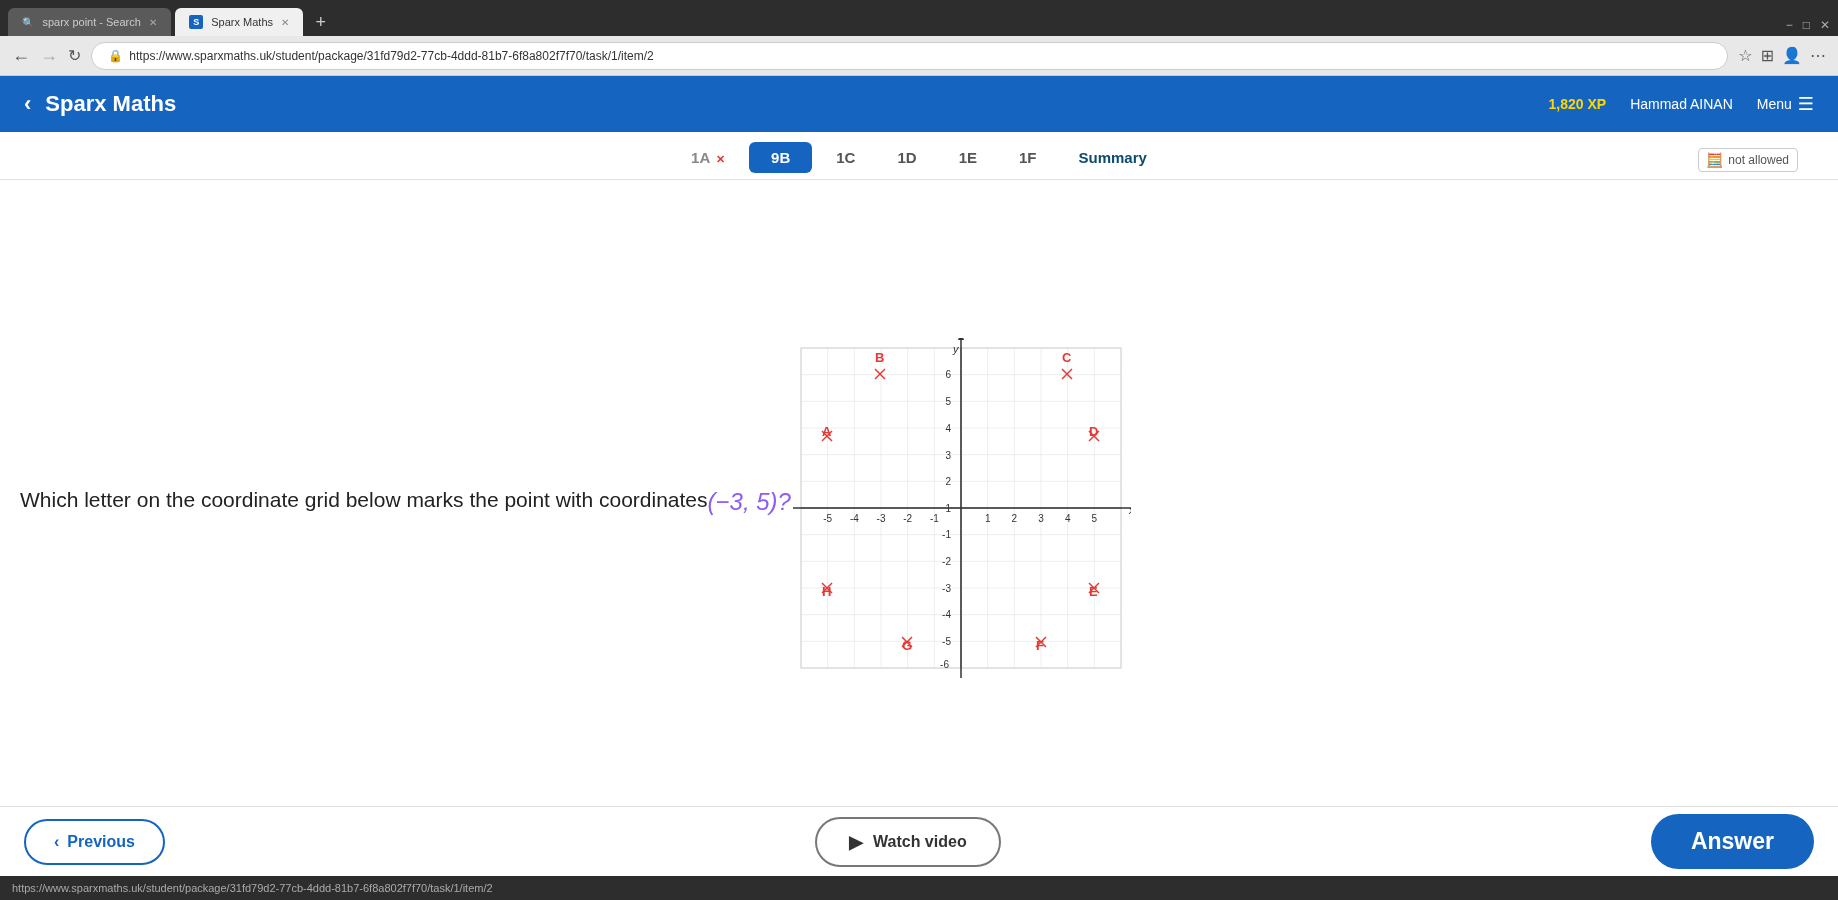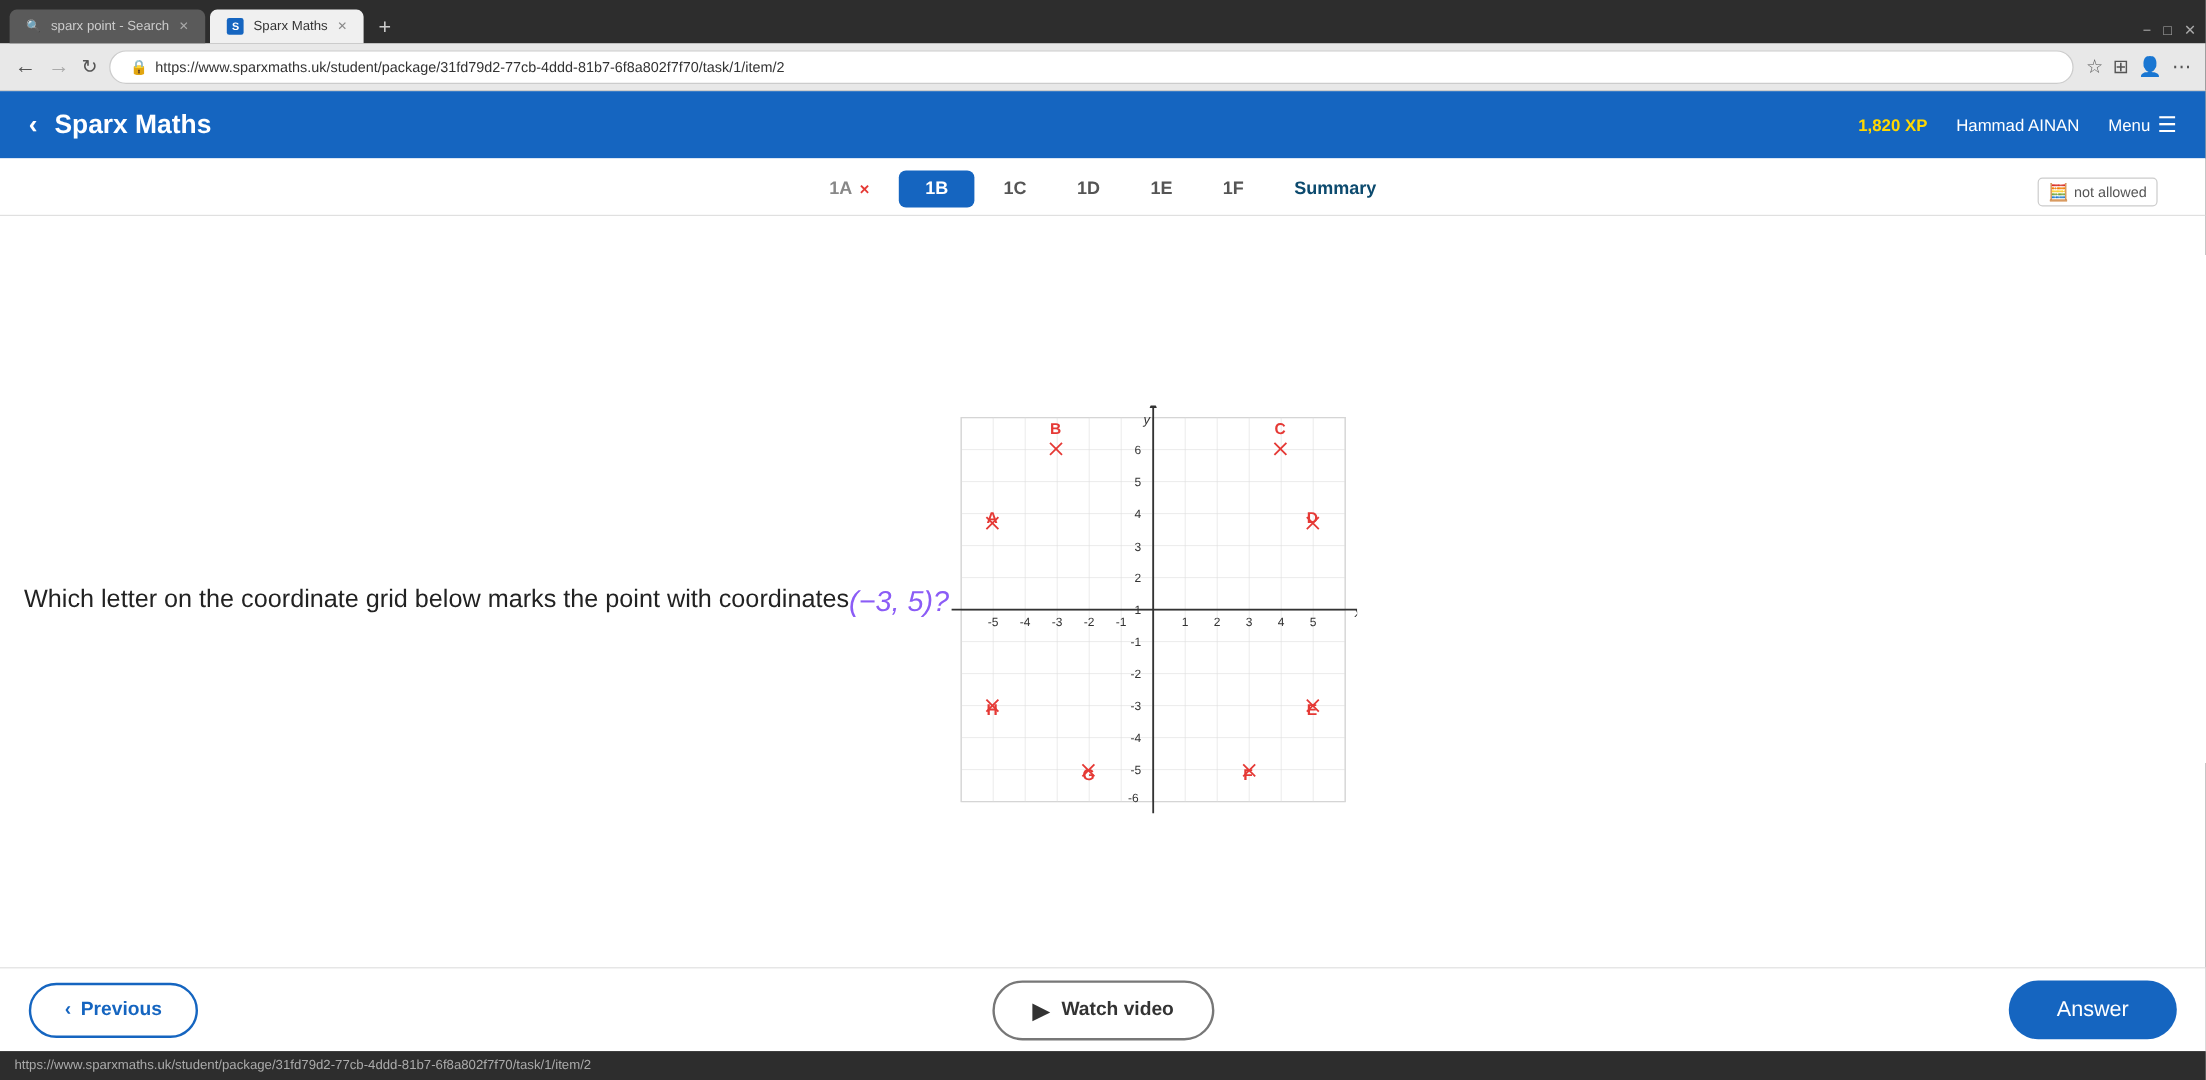--- a/index.html
+++ b/index.html
@@ -69,21 +69,21 @@
   </div>
 
   <div style="display:flex; align-items:flex-end; justify-content:center; padding:10px 0 6px 0; gap:6px; background:white; border-bottom:1px solid #e0e0e0; position:relative;">
 
     <button style="padding:7px 18px; border-radius:6px; font-size:15px; font-weight:600; cursor:pointer; color:#888; background:transparent; border:none;">
       1A
       <span style="font-size:11px; color:#e53935; margin-left:2px;">✕</span>
     </button>
 
     <button style="padding:7px 22px; border-radius:6px; font-size:15px; font-weight:700; cursor:pointer; color:white; background:#1565C0; border:none;">
-      <span>1B</span>
+      <span>9B</span>
     </button>
     <button style="padding:7px 18px; border-radius:6px; font-size:15px; font-weight:600; cursor:pointer; color:#555; background:transparent; border:none;">
       <span>1C</span>
     </button>
     <button style="padding:7px 18px; border-radius:6px; font-size:15px; font-weight:600; cursor:pointer; color:#555; background:transparent; border:none;">
       <span>1D</span>
     </button>
     <button style="padding:7px 18px; border-radius:6px; font-size:15px; font-weight:600; cursor:pointer; color:#555; background:transparent; border:none;">
       <span>1E</span>
     </button>
@@ -230,21 +230,21 @@
     <button style="background:white; border:2px solid #1565C0; color:#1565C0; border-radius:30px; padding:12px 28px; font-size:16px; font-weight:600; cursor:pointer; display:flex; align-items:center; gap:8px;">
       <span>‹</span>
       <span>Previous</span>
     </button>
 
     <button style="background:white; border:2px solid #777; color:#333; border-radius:30px; padding:12px 32px; font-size:16px; font-weight:600; cursor:pointer; display:flex; align-items:center; gap:10px;">
       <span style="font-size:18px;">▶</span>
       <span>Watch video</span>
     </button>
 
-    <button style="background:#1565C0; border:none; color:white; border-radius:30px; padding:14px 40px; font-size:18px; font-weight:400; cursor:pointer;">
+    <button style="background:#1565C0; border:none; color:white; border-radius:30px; padding:14px 40px; font-size:23px; font-weight:700; cursor:pointer;">
       <span>Answer</span>
     </button>
   </div>
 
 </div>
 
 <div style="background:#2d2d2d; color:#aaa; font-size:11px; height:24px; display:flex; align-items:center; padding:0 12px; position:absolute; bottom:0; width:100%;">
   <span>https://www.sparxmaths.uk/student/package/31fd79d2-77cb-4ddd-81b7-6f8a802f7f70/task/1/item/2</span>
 </div>
 

